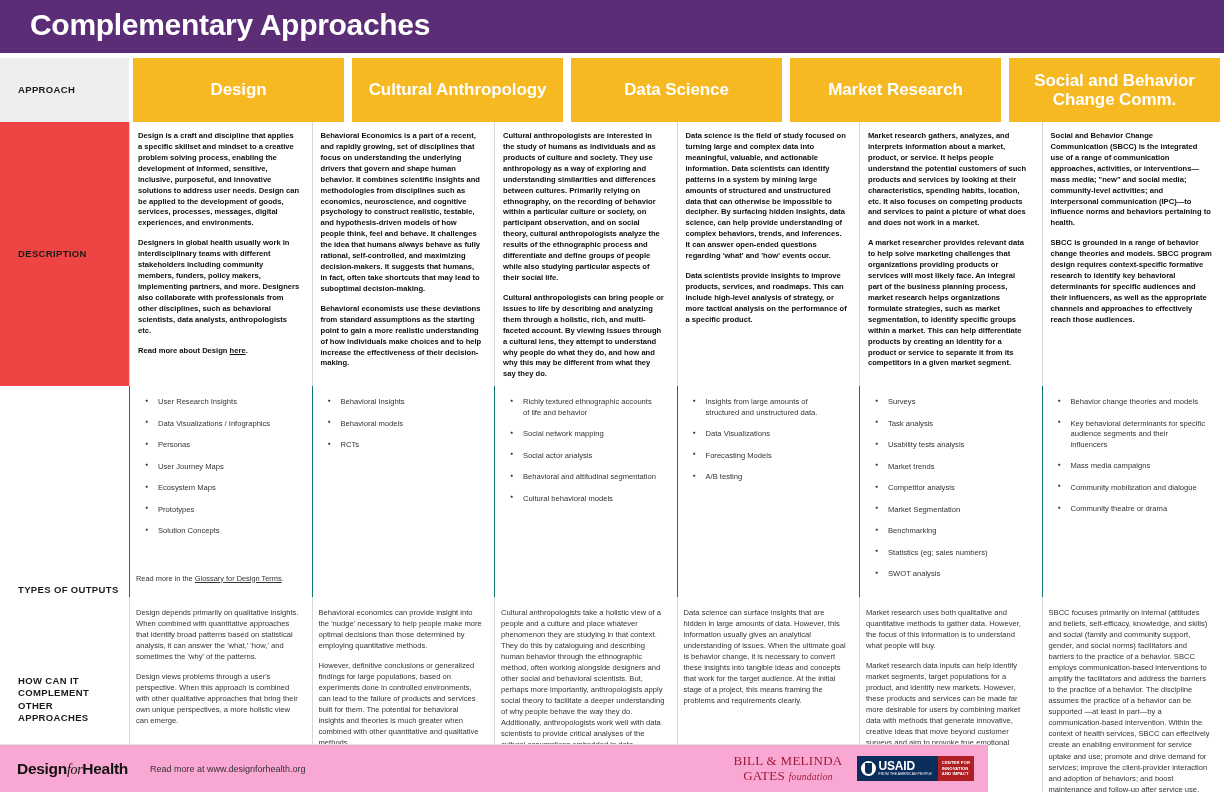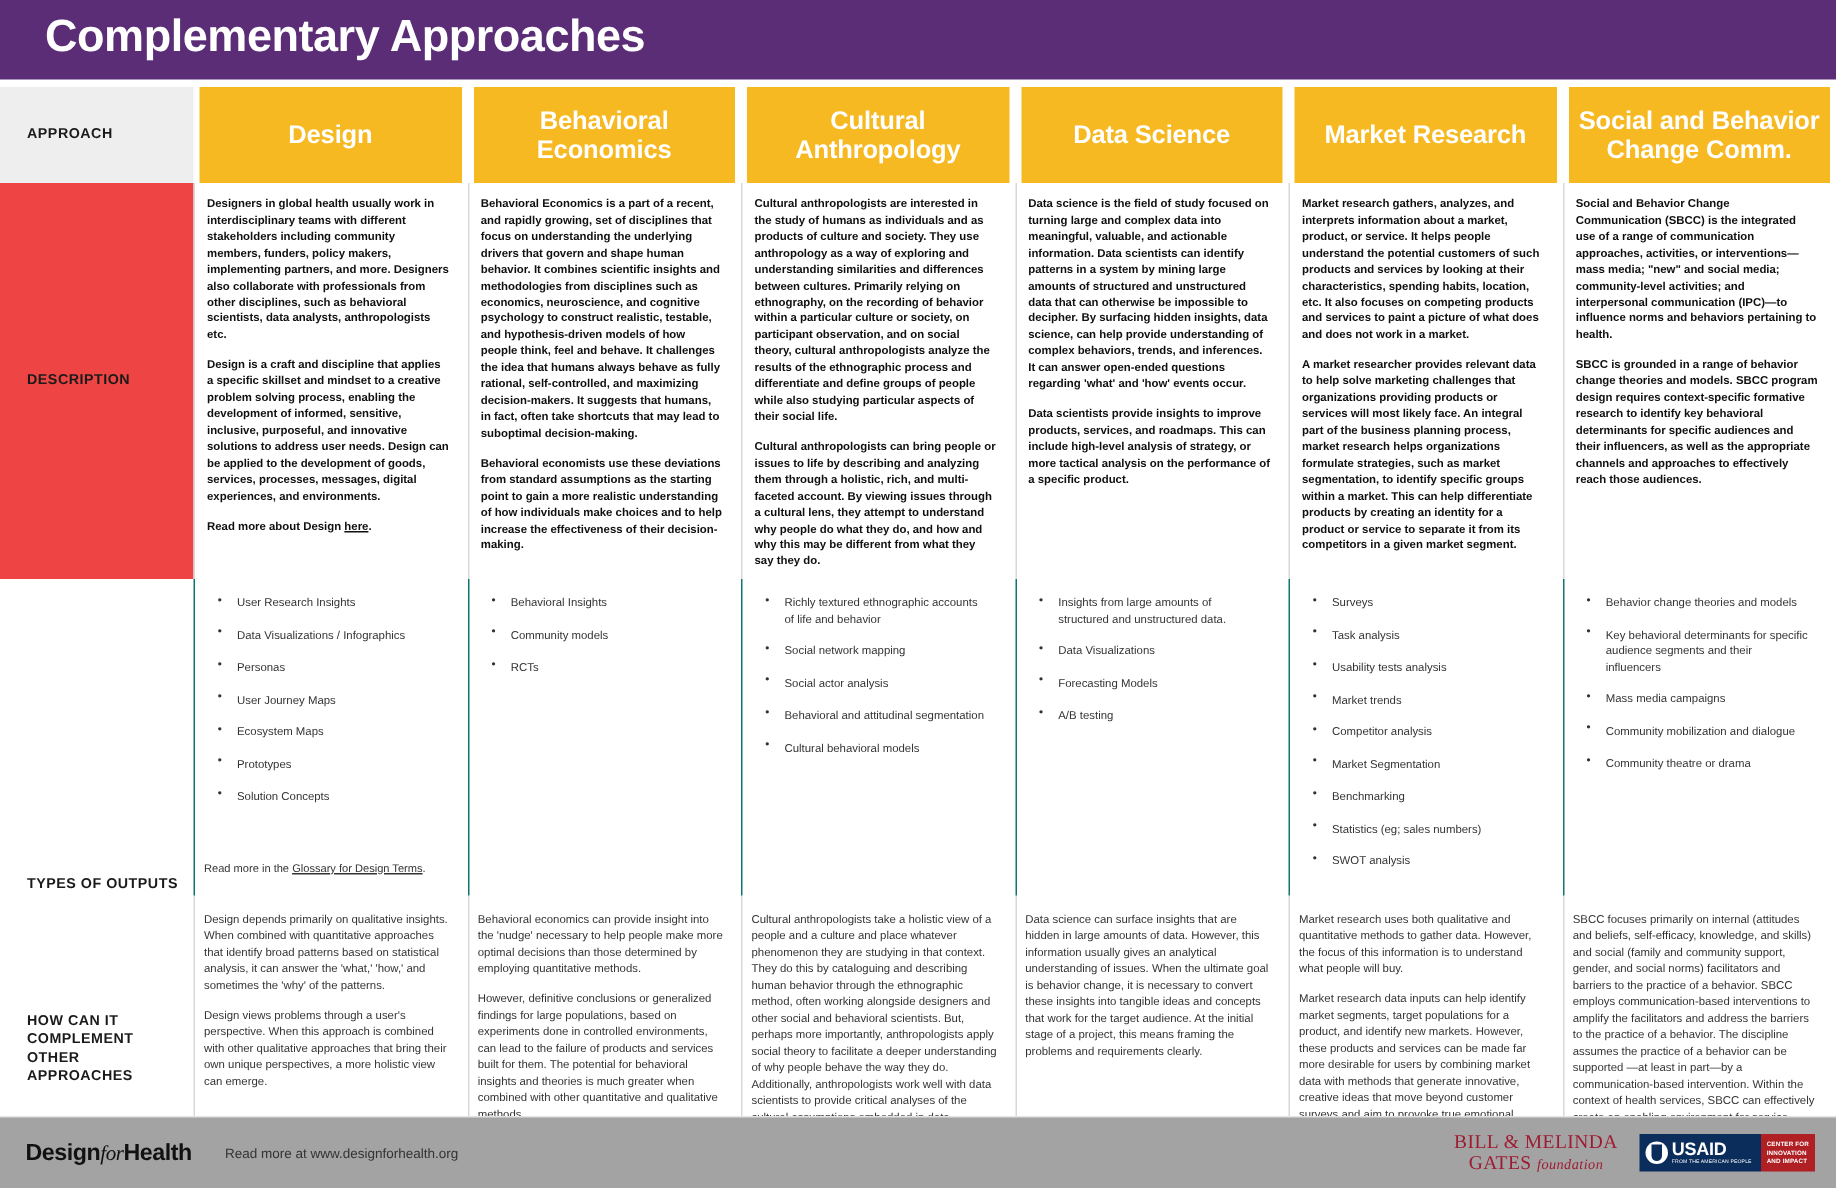--- a/index.html
+++ b/index.html
@@ -179,23 +179,23 @@
     height: 686px;
     background: #eeeeee;
     z-index: -1;
   }
 
   
   .footer {
     position: absolute;
     left: 0;
     top: 744px;
-    width: 1224px;
+    width: 988px;
     height: 48px;
-    background: #a3a3a3;
+    background: #f9a8d4;
     border-top: 1px solid #e3e3e3;
     display: flex;
     align-items: center;
   }
   .logo-dfh {
     margin-left: 17px;
     font-size: 15.5px;
     color: #111111;
     font-weight: bold;
     letter-spacing: -0.3px;
@@ -305,45 +305,42 @@
 
     <div class="row row-head">
       <div class="rowlabel">
         <span>Approach</span>
       </div>
       <div class="cells">
         <div class="hcell">
             <span>Design</span>
           </div>
         <div class="hcell">
-            <span>Behavioral Economics</span>
-          </div>
-        <div class="hcell">
             <span>Cultural Anthropology</span>
           </div>
         <div class="hcell">
             <span>Data Science</span>
           </div>
         <div class="hcell">
             <span>Market Research</span>
           </div>
         <div class="hcell">
             <span>Social and Behavior Change Comm.</span>
           </div>
       </div>
     </div>
 
     <div class="row row-desc">
       <div class="rowlabel">
         <span>Description</span>
       </div>
       <div class="cells" id="desc-cells">
           <div class="cell desc-cell">
+            <p>Design is a craft and discipline that applies a specific skillset and mindset to a creative problem solving process, enabling the development of informed, sensitive, inclusive, purposeful, and innovative solutions to address user needs. Design can be applied to the development of goods, services, processes, messages, digital experiences, and environments.</p>
             <p>Designers in global health usually work in interdisciplinary teams with different stakeholders including community members, funders, policy makers, implementing partners, and more. Designers also collaborate with professionals from other disciplines, such as behavioral scientists, data analysts, anthropologists etc.</p>
-            <p>Design is a craft and discipline that applies a specific skillset and mindset to a creative problem solving process, enabling the development of informed, sensitive, inclusive, purposeful, and innovative solutions to address user needs. Design can be applied to the development of goods, services, processes, messages, digital experiences, and environments.</p>
             <p><span>Read more about Design </span><a href="#">here</a><span>.</span></p>
           </div>
           <div class="cell desc-cell">
             <p>Behavioral Economics is a part of a recent, and rapidly growing, set of disciplines that focus on understanding the underlying drivers that govern and shape human behavior. It combines scientific insights and methodologies from disciplines such as economics, neuroscience, and cognitive psychology to construct realistic, testable, and hypothesis-driven models of how people think, feel and behave. It challenges the idea that humans always behave as fully rational, self-controlled, and maximizing decision-makers. It suggests that humans, in fact, often take shortcuts that may lead to suboptimal decision-making.</p>
             <p>Behavioral economists use these deviations from standard assumptions as the starting point to gain a more realistic understanding of how individuals make choices and to help increase the effectiveness of their decision-making.</p>
           </div>
           <div class="cell desc-cell">
             <p>Cultural anthropologists are interested in the study of humans as individuals and as products of culture and society. They use anthropology as a way of exploring and understanding similarities and differences between cultures. Primarily relying on ethnography, on the recording of behavior within a particular culture or society, on participant observation, and on social theory, cultural anthropologists analyze the results of the ethnographic process and differentiate and define groups of people while also studying particular aspects of their social life.</p>
             <p>Cultural anthropologists can bring people or issues to life by describing and analyzing them through a holistic, rich, and multi-faceted account. By viewing issues through a cultural lens, they attempt to understand why people do what they do, and how and why this may be different from what they say they do.</p>
           </div>
@@ -375,21 +372,21 @@
               <li>User Journey Maps</li>
               <li>Ecosystem Maps</li>
               <li>Prototypes</li>
               <li>Solution Concepts</li>
             </ul>
             <div class="out-footnote"><span>Read more in the </span><a href="#">Glossary for Design Terms</a><span>.</span></div>
           </div>
           <div class="cell out-cell">
             <ul>
               <li>Behavioral Insights</li>
-              <li>Community models</li>
+              <li>Behavioral models</li>
               <li>RCTs</li>
             </ul>
           </div>
           <div class="cell out-cell">
             <ul>
               <li>Richly textured ethnographic accounts of life and behavior</li>
               <li>Social network mapping</li>
               <li>Social actor analysis</li>
               <li>Behavioral and attitudinal segmentation</li>
               <li>Cultural behavioral models</li>

